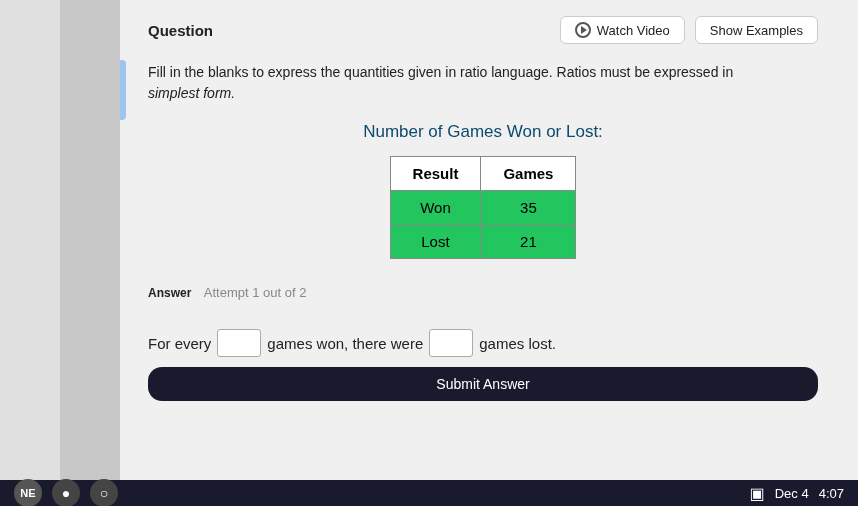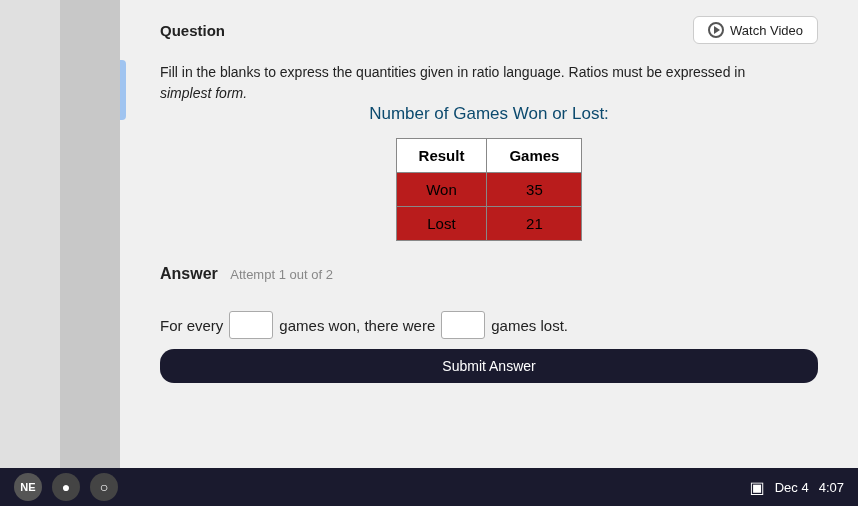--- a/index.html
+++ b/index.html
@@ -13,21 +13,21 @@
       display: flex;
       flex-direction: column;
     }
 
     .main-content {
       flex: 1;
       background: #f0f0f0;
       display: flex;
       flex-direction: column;
       margin-left: 60px;
-      padding: 16px 40px 16px 40px;
+      padding: 16px 40px 16px 28px;
       position: relative;
     }
 
     .left-accent {
       position: absolute;
       left: 0;
       top: 60px;
       width: 6px;
       height: 60px;
       background: #a0c4f0;
@@ -92,20 +92,21 @@
       padding: 5px 14px;
       font-size: 13px;
       cursor: pointer;
       color: #222;
     }
 
     .question-text {
       font-size: 14px;
       color: #222;
       line-height: 1.5;
+      margin-bottom: 18px;
     }
 
     .question-text em {
       font-style: italic;
     }
 
     .table-section {
       display: flex;
       flex-direction: column;
       align-items: center;
@@ -131,29 +132,29 @@
       font-size: 15px;
       margin-top: 32px;
     }
 
     .data-table th {
       background: white;
       font-weight: bold;
     }
 
     .data-table td {
-      background: #b91c1c;
+      background: #22c55e;
     }
 
     .answer-section {
       margin-bottom: 14px;
     }
 
     .answer-label {
-      font-size: 16px;
+      font-size: 12px;
       font-weight: bold;
       color: #222;
       display: inline;
     }
 
     .attempt-label {
       font-size: 13px;
       color: #888;
       margin-left: 8px;
       display: inline;
@@ -184,21 +185,21 @@
       color: white;
       border: none;
       border-radius: 14px;
       padding: 9px 22px;
       font-size: 14px;
       cursor: pointer;
       margin-top: 10px;
     }
 
     .taskbar {
-      height: 38px;
+      height: 26px;
       background: #1a1a2e;
       display: flex;
       align-items: center;
       justify-content: flex-end;
       padding: 0 14px;
       gap: 12px;
       color: white;
       font-size: 13px;
     }
 
@@ -266,20 +267,23 @@
     <div class="left-accent"></div>
 
     <div class="header-bar">
       <span class="header-title">Question</span>
       <div class="header-buttons">
         <button class="watch-video-btn">
           <div class="play-icon-circle">
             <div class="play-triangle"></div>
           </div>
           <span>Watch Video</span>
+        </button>
+        <button class="show-examples-btn">
+          <span>Show Examples</span>
         </button>
       </div>
     </div>
 
     <div class="question-text">
       <span>Fill in the blanks to express the quantities given in ratio language. Ratios must be expressed in</span><br>
       <em>simplest form.</em>
     </div>
 
     <div class="table-section">

